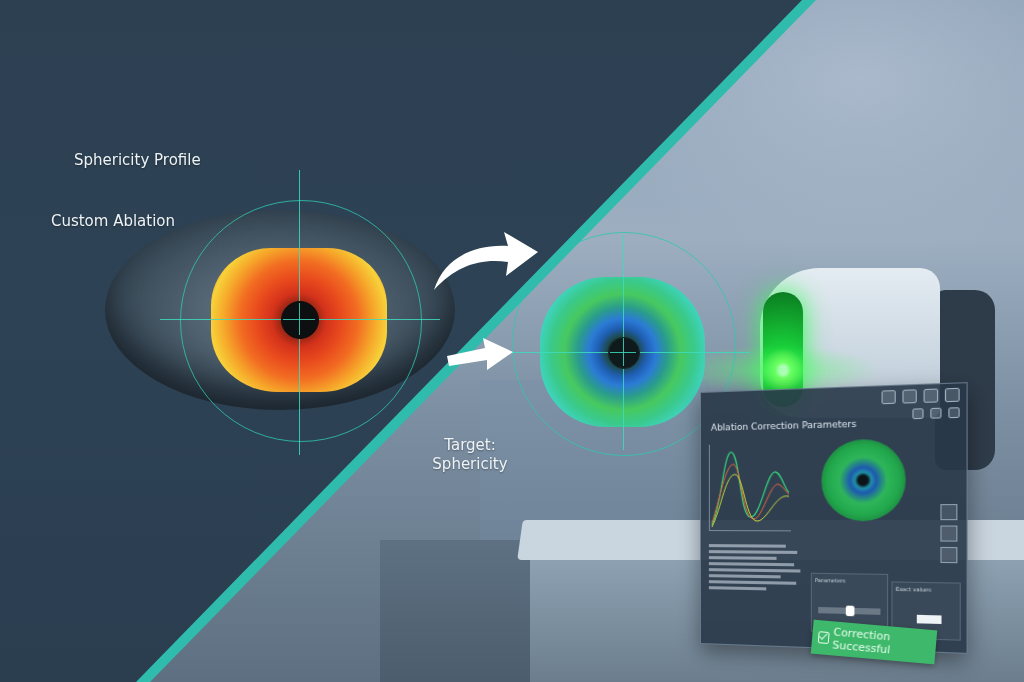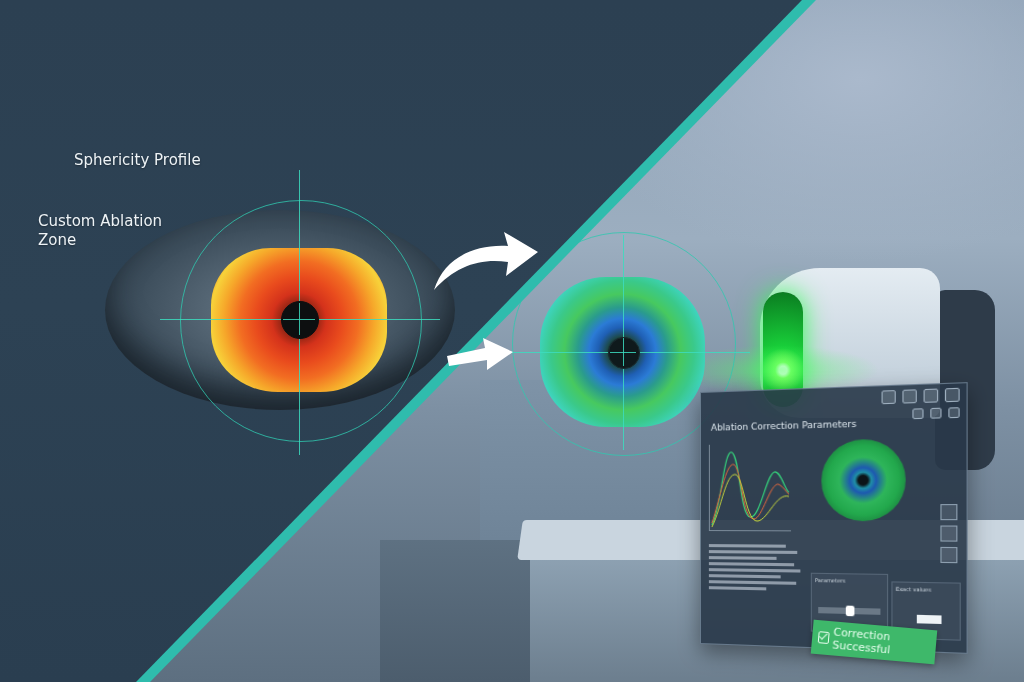--- a/index.html
+++ b/index.html
@@ -13,21 +13,21 @@
   .counter{position:absolute;left:520px;top:520px;width:520px;height:40px;background:#c9d5df;transform:skewX(-8deg);border-radius:4px;}
   .counter-body{position:absolute;left:530px;top:555px;width:500px;height:127px;background:linear-gradient(180deg,#8ea2b3,#6c7e8e);}
   .bg-left{position:absolute;inset:0;background:linear-gradient(180deg,#2c4052 0%,#2d4254 45%,#2a3e50 100%);
     clip-path:polygon(0 0,808px 0,140px 682px,0 682px);}
   .stripe{position:absolute;inset:0;background:#2fbcad;
     clip-path:polygon(802px 0,816px 0,150px 682px,136px 682px);}
   .title-band{position:absolute;left:0;top:34px;width:1024px;height:84px;background:#f27c7c;display:flex;align-items:center;justify-content:center;}
   .title-text{color:#fff;font-family:"Liberation Sans",sans-serif;font-weight:700;font-size:42px;letter-spacing:1px;transform:scaleX(0.92);}
 
   .label{position:absolute;color:#eef3f6;font-family:"DejaVu Sans",sans-serif;font-size:15px;line-height:19px;text-shadow:0 1px 2px rgba(0,0,0,.35);}
-  .label.center{text-align:left;}
+  .label.center{text-align:center;}
 
   
   .eye-shape{position:absolute;left:105px;top:210px;width:350px;height:200px;border-radius:50%;
     background:radial-gradient(ellipse at center,#6d7e8c 0%,#3c4d5b 60%,#22313d 100%);
     box-shadow:0 -18px 30px rgba(10,15,20,.6) inset;}
   .iris-hot{position:absolute;left:211px;top:248px;width:176px;height:144px;border-radius:34% 34% 38% 38%/40% 40% 42% 42%;
     background:radial-gradient(circle at center,#0d0f10 0 7%,#4a1710 9%,#8a2313 14%,#d4321b 24%,#e94b1d 38%,#f26d22 52%,#f6a72a 66%,#f7d23a 78%,#ef5b20 90%,#d8341a 100%);}
   .ring{position:absolute;border-radius:50%;border:1.5px solid rgba(47,200,175,.8);}
   .hline,.vline{position:absolute;background:rgba(60,220,190,.85);}
 
@@ -153,16 +153,19 @@
   <svg class="arrow" style="left:430px;top:218px;" width="110" height="80" viewBox="0 0 110 80">
     <path d="M4 72 C14 40,44 26,78 28 L74 14 L108 34 L76 58 L78 44 C50 40,26 48,4 72 Z" fill="#ffffff"></path>
   </svg>
   <svg class="arrow" style="left:445px;top:336px;" width="70" height="36" viewBox="0 0 70 36">
     <path d="M2 20 L40 12 L38 2 L68 16 L42 34 L42 24 L4 30 Z" fill="#ffffff"></path>
   </svg>
 
   <div class="label" style="left:74px;top:151px;">Sphericity Profile</div>
   <div class="label center" style="left:38px;top:212px;width:150px;">
     <div>Custom Ablation</div>
-    <div>Zone</div>
+  </div>
+  <div class="label center" style="left:420px;top:436px;width:100px;">
+    <div>Target:</div>
+    <div>Sphericity</div>
   </div>
 
 </div>
 
 </body></html>

